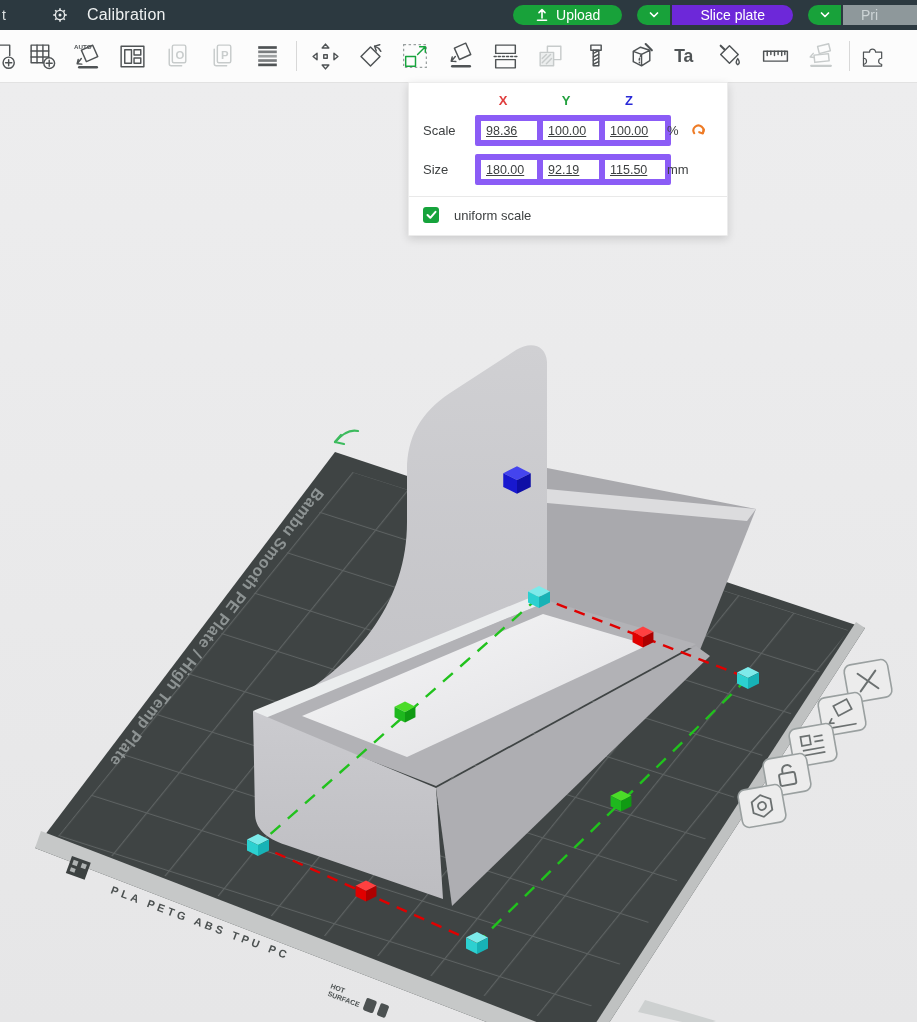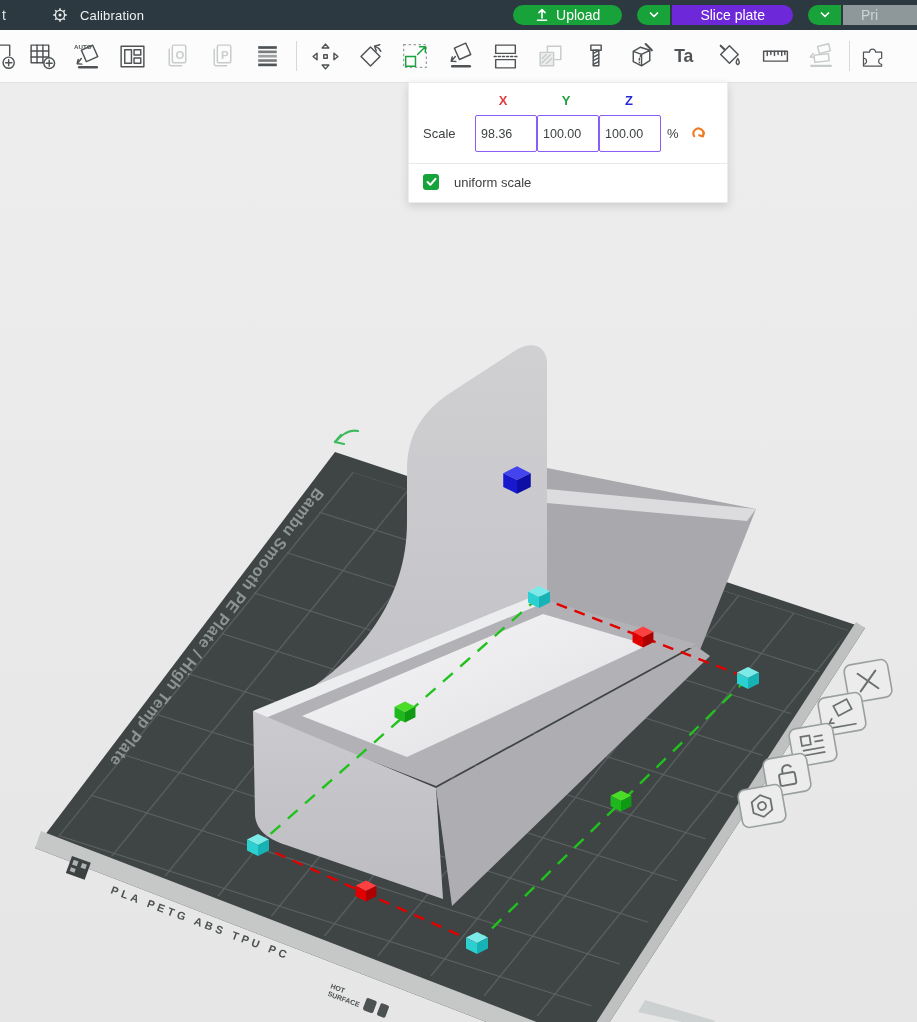--- a/index.html
+++ b/index.html
@@ -4,21 +4,21 @@
 <style>
   html,body{margin:0;padding:0;}
   body{width:917px;height:1022px;overflow:hidden;position:relative;
        font-family:"Liberation Sans","DejaVu Sans",sans-serif;background:#e9e9ea;}
 
   
   .topbar{position:absolute;top:0;left:0;width:917px;height:30px;background:#2c3940;
           display:flex;align-items:center;color:#eef1f1;}
   .tb-frag{margin-left:2px;font-size:14px;color:#dfe3e3;}
   .tb-gear{margin-left:46px;display:flex;align-items:center;}
-  .tb-title{margin-left:12px;font-size:13px;letter-spacing:.2px;}
+  .tb-title{margin-left:19px;font-size:16px;letter-spacing:.2px;}
   .tb-right{margin-left:auto;display:flex;align-items:center;margin-right:-32px;}
   .btn{height:20px;display:flex;align-items:center;justify-content:center;
        font-size:14px;color:#fff;cursor:pointer;user-select:none;}
   .btn-upload{background:#18a23a;border-radius:12px;padding:0 22px;gap:7px;}
   .grp{display:flex;align-items:center;gap:2px;margin-left:15px;}
   .btn-chev{background:#18a23a;border-radius:12px 0 0 12px;width:33px;}
   .btn-main{background:#6d28d9;border-radius:0 12px 12px 0;padding:0 28px;}
   .btn-print{background:#8e989b;color:#cdd4d6;border-radius:0 12px 12px 0;padding:0 18px;width:70px;justify-content:flex-start;}
 
   
@@ -40,22 +40,22 @@
   
   .panel{position:absolute;left:408px;top:82px;width:318px;background:#fff;z-index:20;
          border:1px solid #ececec;box-shadow:0 3px 10px rgba(0,0,0,.14);border-radius:1px;
          padding:8px 0 0 0;font-size:13px;color:#3e4142;}
   .prow{display:grid;grid-template-columns:52px 62px 62px 62px 30px 26px;align-items:center;
         column-gap:0;padding:4px 0 4px 14px;}
   .phead{padding:2px 0 3px 10px;}
   .phead span{display:inline-block;width:62px;text-align:center;font-size:13px;font-weight:bold;margin-right:1px;}
   .phead .sp{width:52px;}
   .ax-x{color:#e03e3e;}.ax-y{color:#23a13f;}.ax-z{color:#2929d8;}
-  .pinput{width:50px;height:19px;border:1px solid #8b5cf6;border-radius:2px;font-size:12.5px;
-          padding:8px 5px;color:#3e4142;font-family:"Liberation Sans",sans-serif;outline:none;}
+  .pinput{width:50px;height:19px;border:6px solid #8b5cf6;border-radius:2px;font-size:12.5px;
+          padding:0 5px;color:#3e4142;font-family:"Liberation Sans",sans-serif;outline:none;text-decoration:underline;}
   .punit{padding-left:6px;}
   .pdiv{height:1px;background:#e9e9e9;margin:7px 0 0 0;}
   .pcheck{display:flex;align-items:center;gap:15px;padding:10px 14px 12px 14px;}
   .cbox{width:16px;height:16px;border-radius:3px;background:#16a33c;display:flex;
         align-items:center;justify-content:center;cursor:pointer;}
 
   
   .viewport{position:absolute;top:83px;left:0;width:917px;height:939px;
             background:linear-gradient(#ededee,#e6e6e7);}
   .viewport svg{display:block;}
@@ -456,20 +456,28 @@
     <span><input class="pinput" value="100.00" style=""></span>
     <span class="punit">%</span>
     <span style="cursor:pointer;display:flex;">
       <svg width="15" height="15" viewBox="0 0 15 15">
         <path d="M3.2 10.2 A5 5 0 1 1 11.8 10" fill="none" stroke="#ee7b26" stroke-width="2.1" stroke-linecap="round"></path>
         <path d="M12.9 6.5 L11.8 10.4 L8.2 9.2" fill="none" stroke="#ee7b26" stroke-width="2.1" stroke-linecap="round" stroke-linejoin="round"></path>
       </svg>
     </span>
   </div>
 
+  <div class="prow">
+    <span>Size</span>
+    <span><input class="pinput" value="180.00" style=""></span>
+    <span><input class="pinput" value="92.19" style=""></span>
+    <span><input class="pinput" value="115.50" style=""></span>
+    <span class="punit">mm</span>
+    <span></span>
+  </div>
 
   <div class="pdiv"></div>
 
   <div class="pcheck">
     <span class="cbox">
       <svg width="11" height="10" viewBox="0 0 11 10">
         <path d="M1.5 5 L4.3 7.8 L9.5 1.8" fill="none" stroke="#fff" stroke-width="2" stroke-linecap="round" stroke-linejoin="round"></path>
       </svg>
     </span>
     <span>uniform scale</span>

